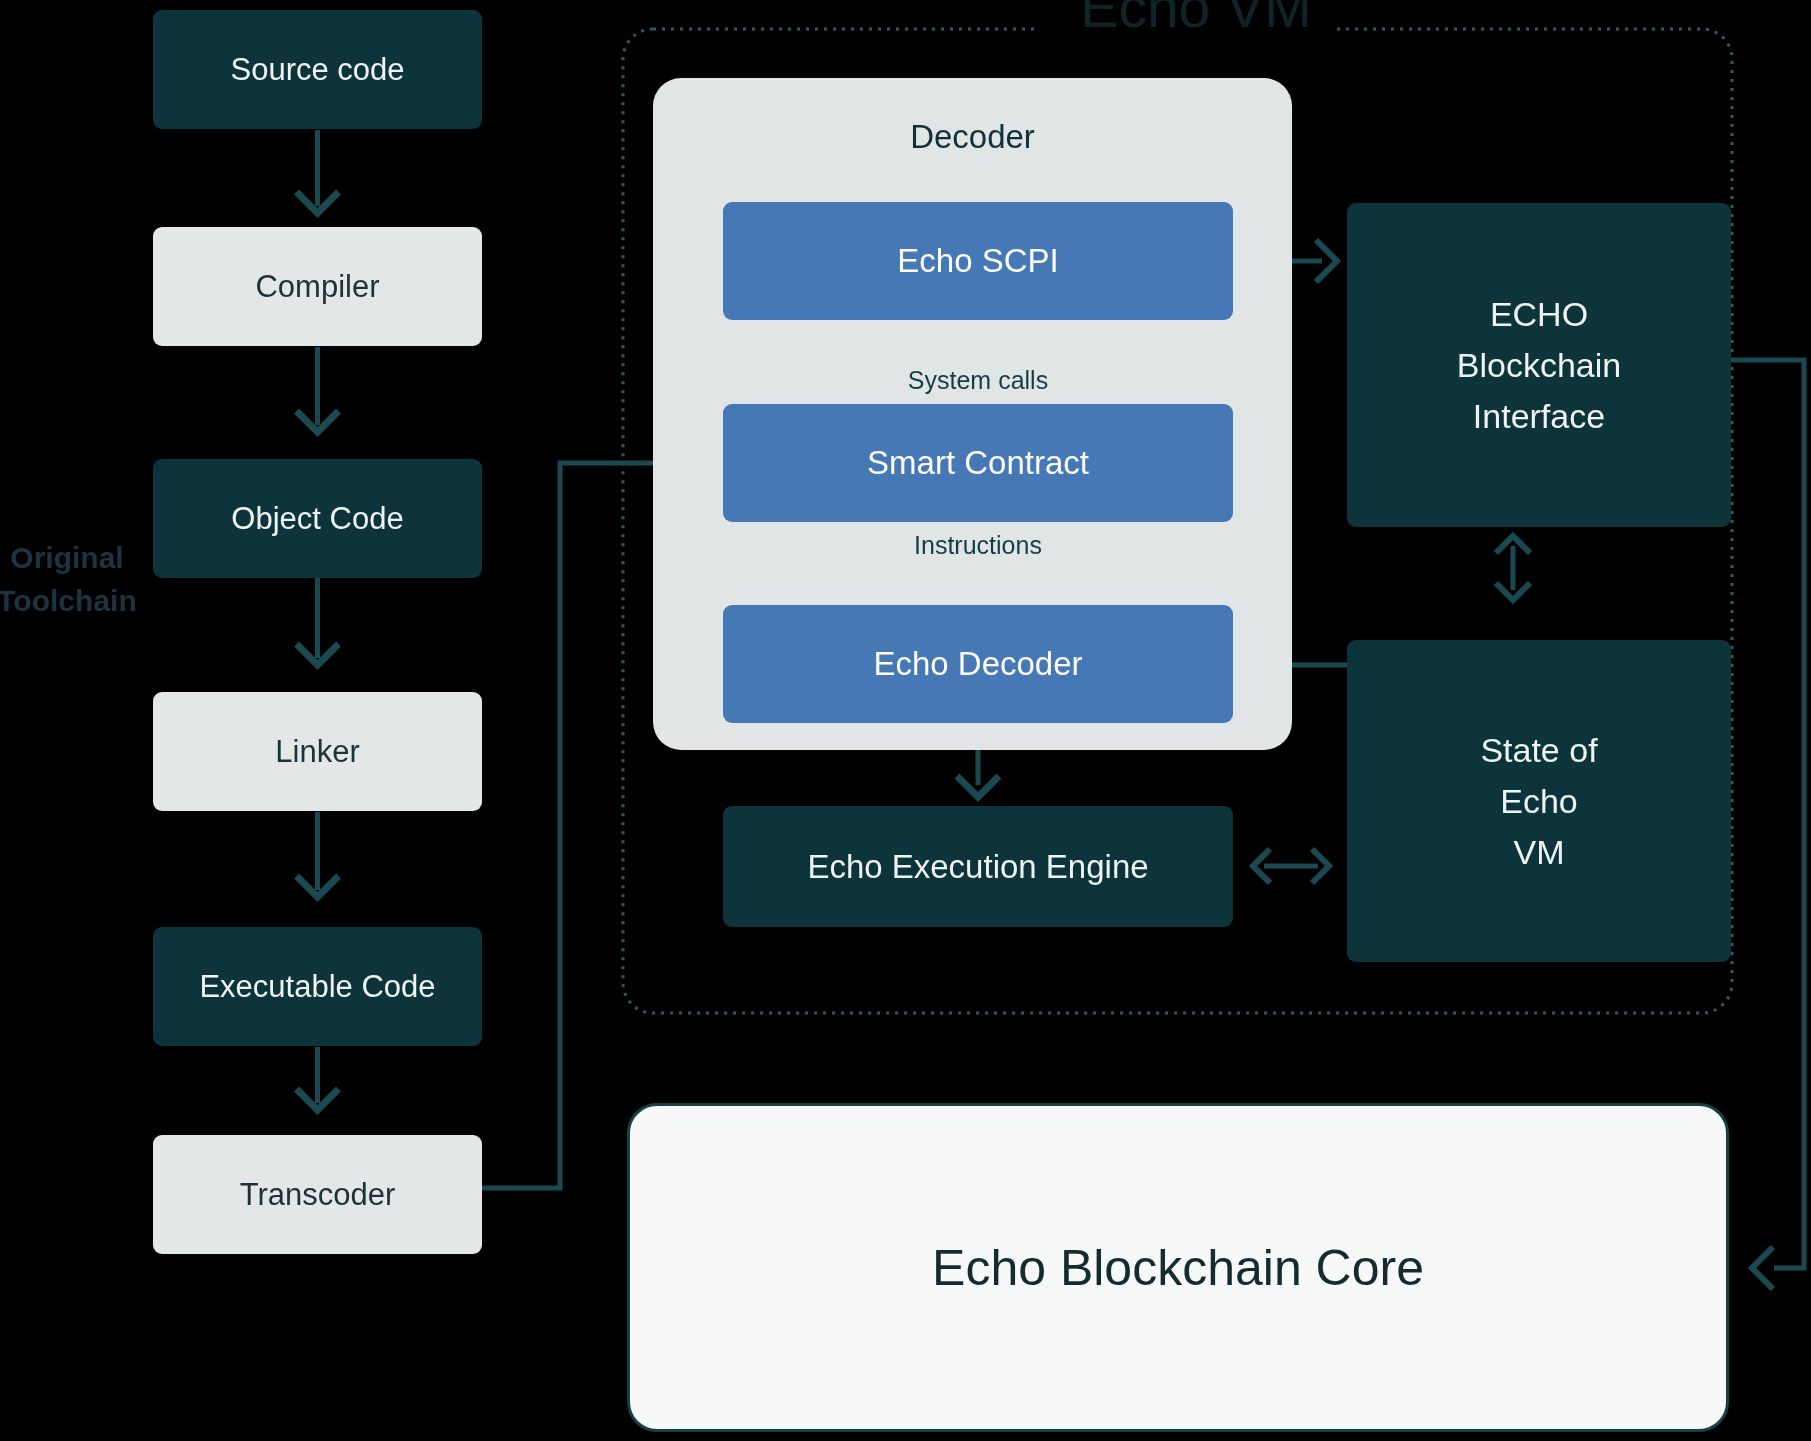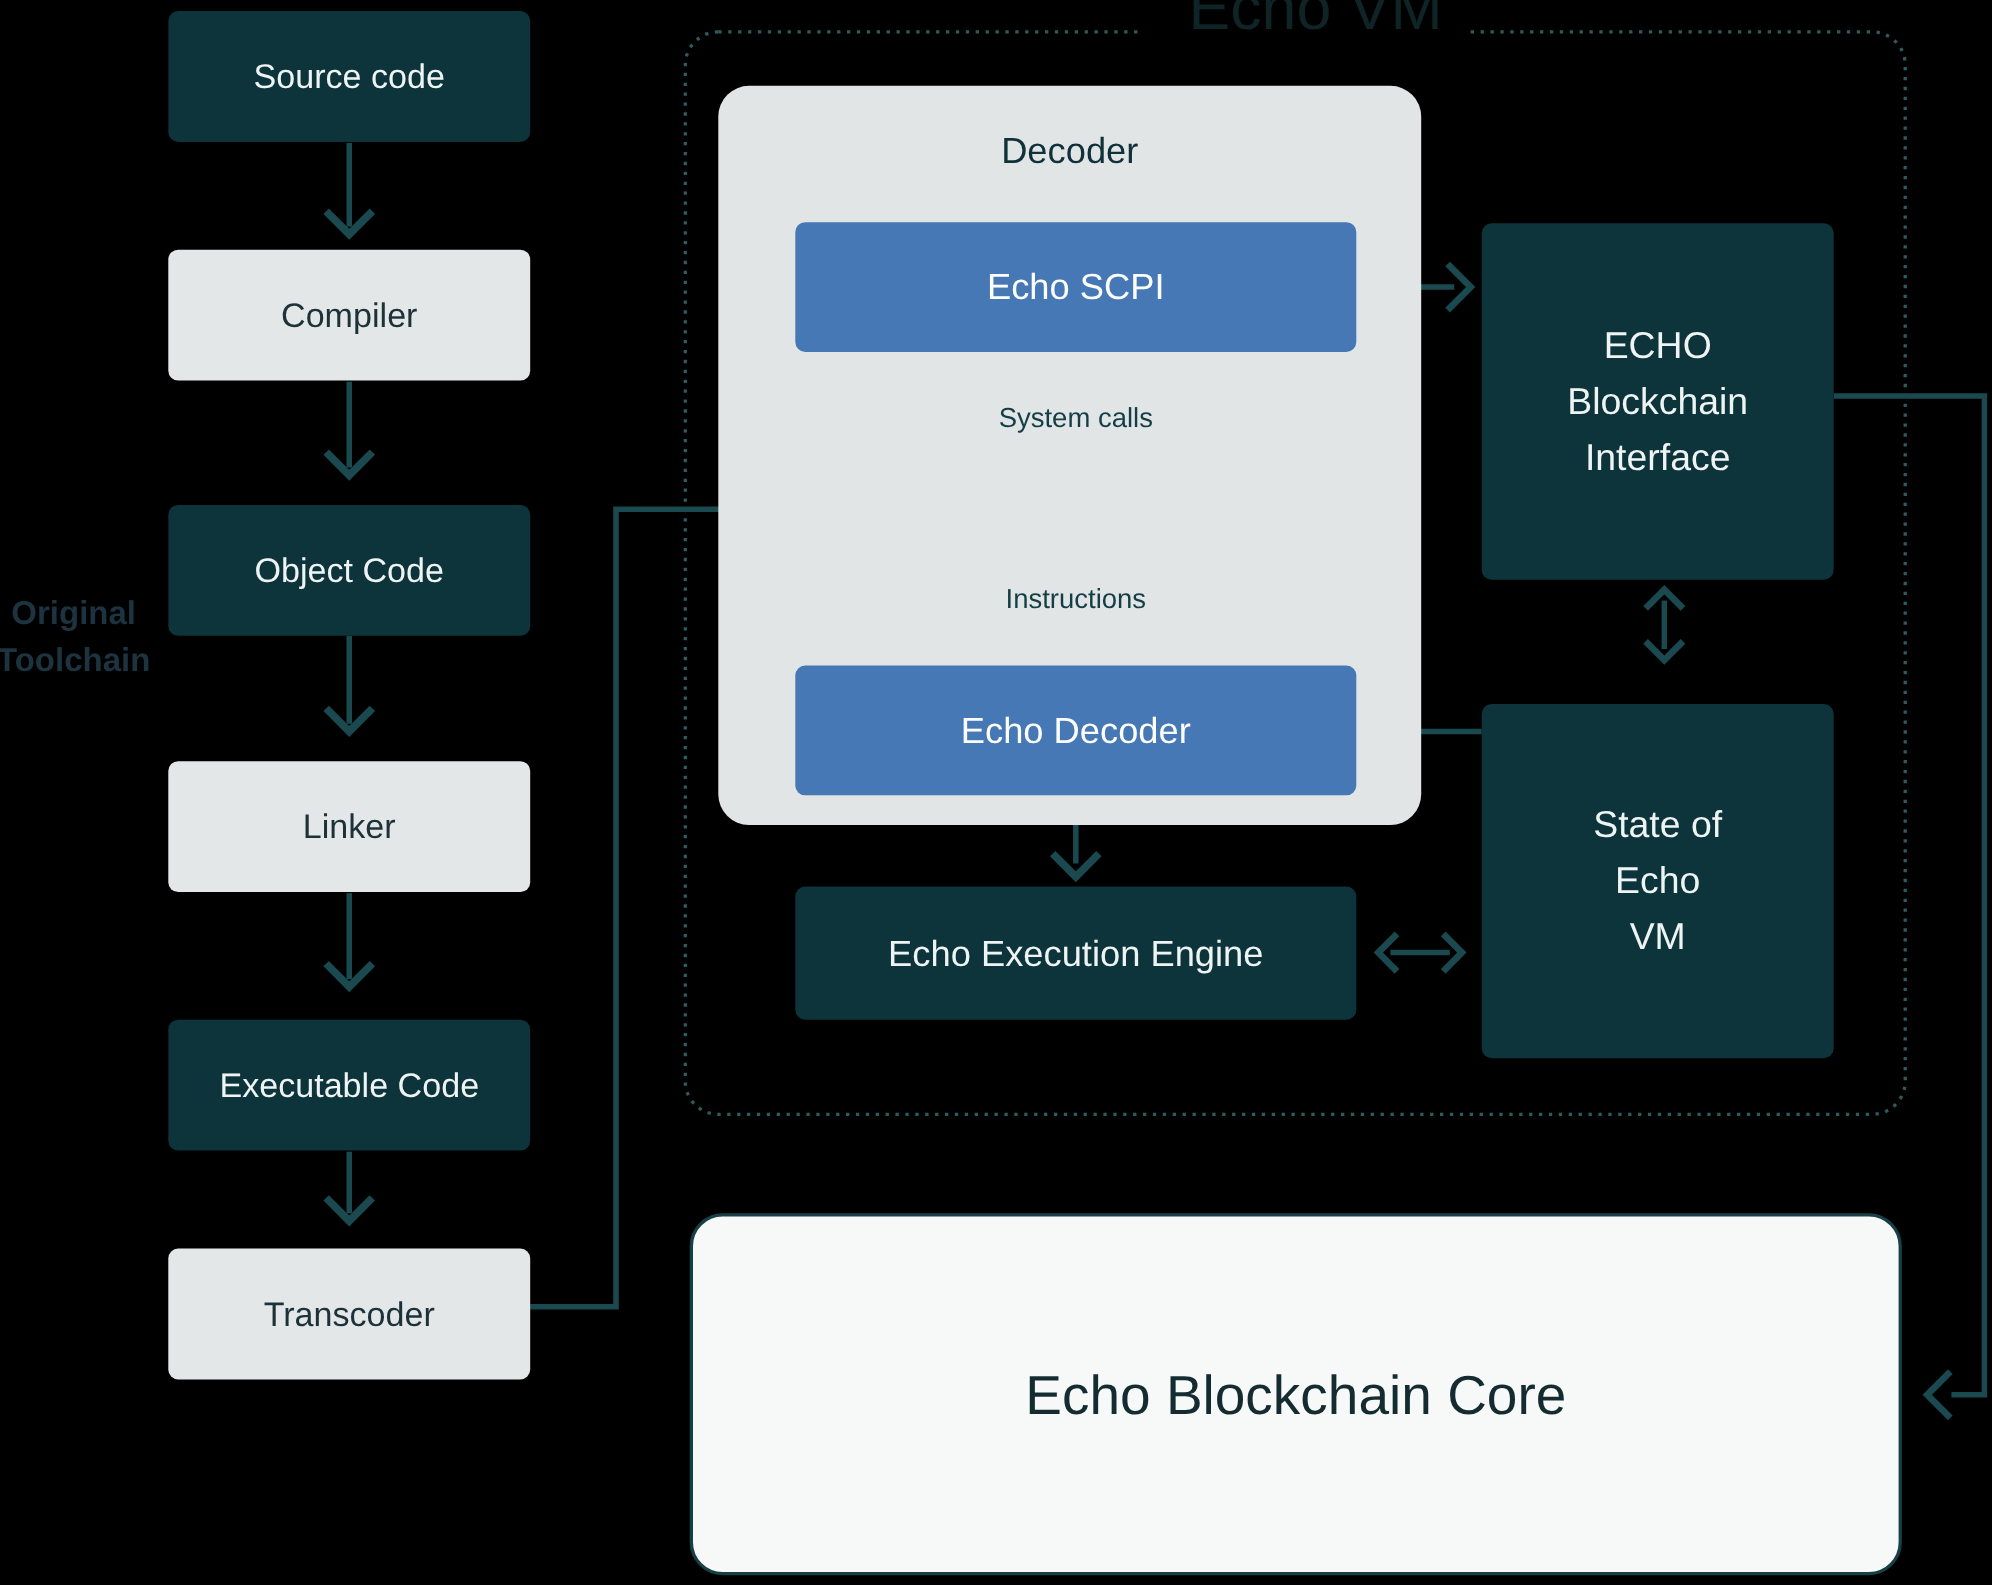--- a/index.html
+++ b/index.html
@@ -32,21 +32,21 @@
   }
   .sandbox-title{
     position:absolute;left:653px;top:118px;width:639px;z-index:3;
     text-align:center;font-size:33px;color:#10313a;
   }
   .sb-blue{left:723px;width:510px;height:118px;font-size:33px;z-index:3;}
   .sb-label{
     position:absolute;left:723px;width:510px;z-index:3;text-align:center;
     font-size:25px;color:#143e45;
   }
-  .right-dark{left:1347px;width:320px;font-size:34px;line-height:51px;z-index:3;}
+  .right-dark{left:1347px;width:384px;font-size:34px;line-height:51px;z-index:3;}
   .engine{left:723px;top:806px;width:510px;height:121px;font-size:33px;z-index:3;}
   .core{
     position:absolute;z-index:2;left:627px;top:1103px;width:1102px;height:329px;
     background:var(--core-bg,#f7f9f9);
     border:3px solid var(--core-border,#174046);
     border-radius:30px;box-sizing:border-box;
     display:flex;align-items:center;justify-content:center;
     font-size:50px;color:#142b30;
   }
   .origin-label{
@@ -138,20 +138,23 @@
     <span>Transcoder</span>
   </div>
 
   <div class="sandbox"></div>
   <div class="sandbox-title">Decoder</div>
 
   <div class="node blue sb-blue" style="top:202px">
     <span>Echo SCPI</span>
   </div>
   <div class="sb-label" style="top:366px">System calls</div>
+  <div class="node blue sb-blue" style="top:404px">
+    <span>Smart Contract</span>
+  </div>
   <div class="sb-label" style="top:531px">Instructions</div>
   <div class="node blue sb-blue" style="top:605px">
     <span>Echo Decoder</span>
   </div>
 
   <div class="node dark right-dark" style="top:203px;height:324px">
     <div>
       <div>ECHO</div>
       <div>Blockchain</div>
       <div>Interface</div>

